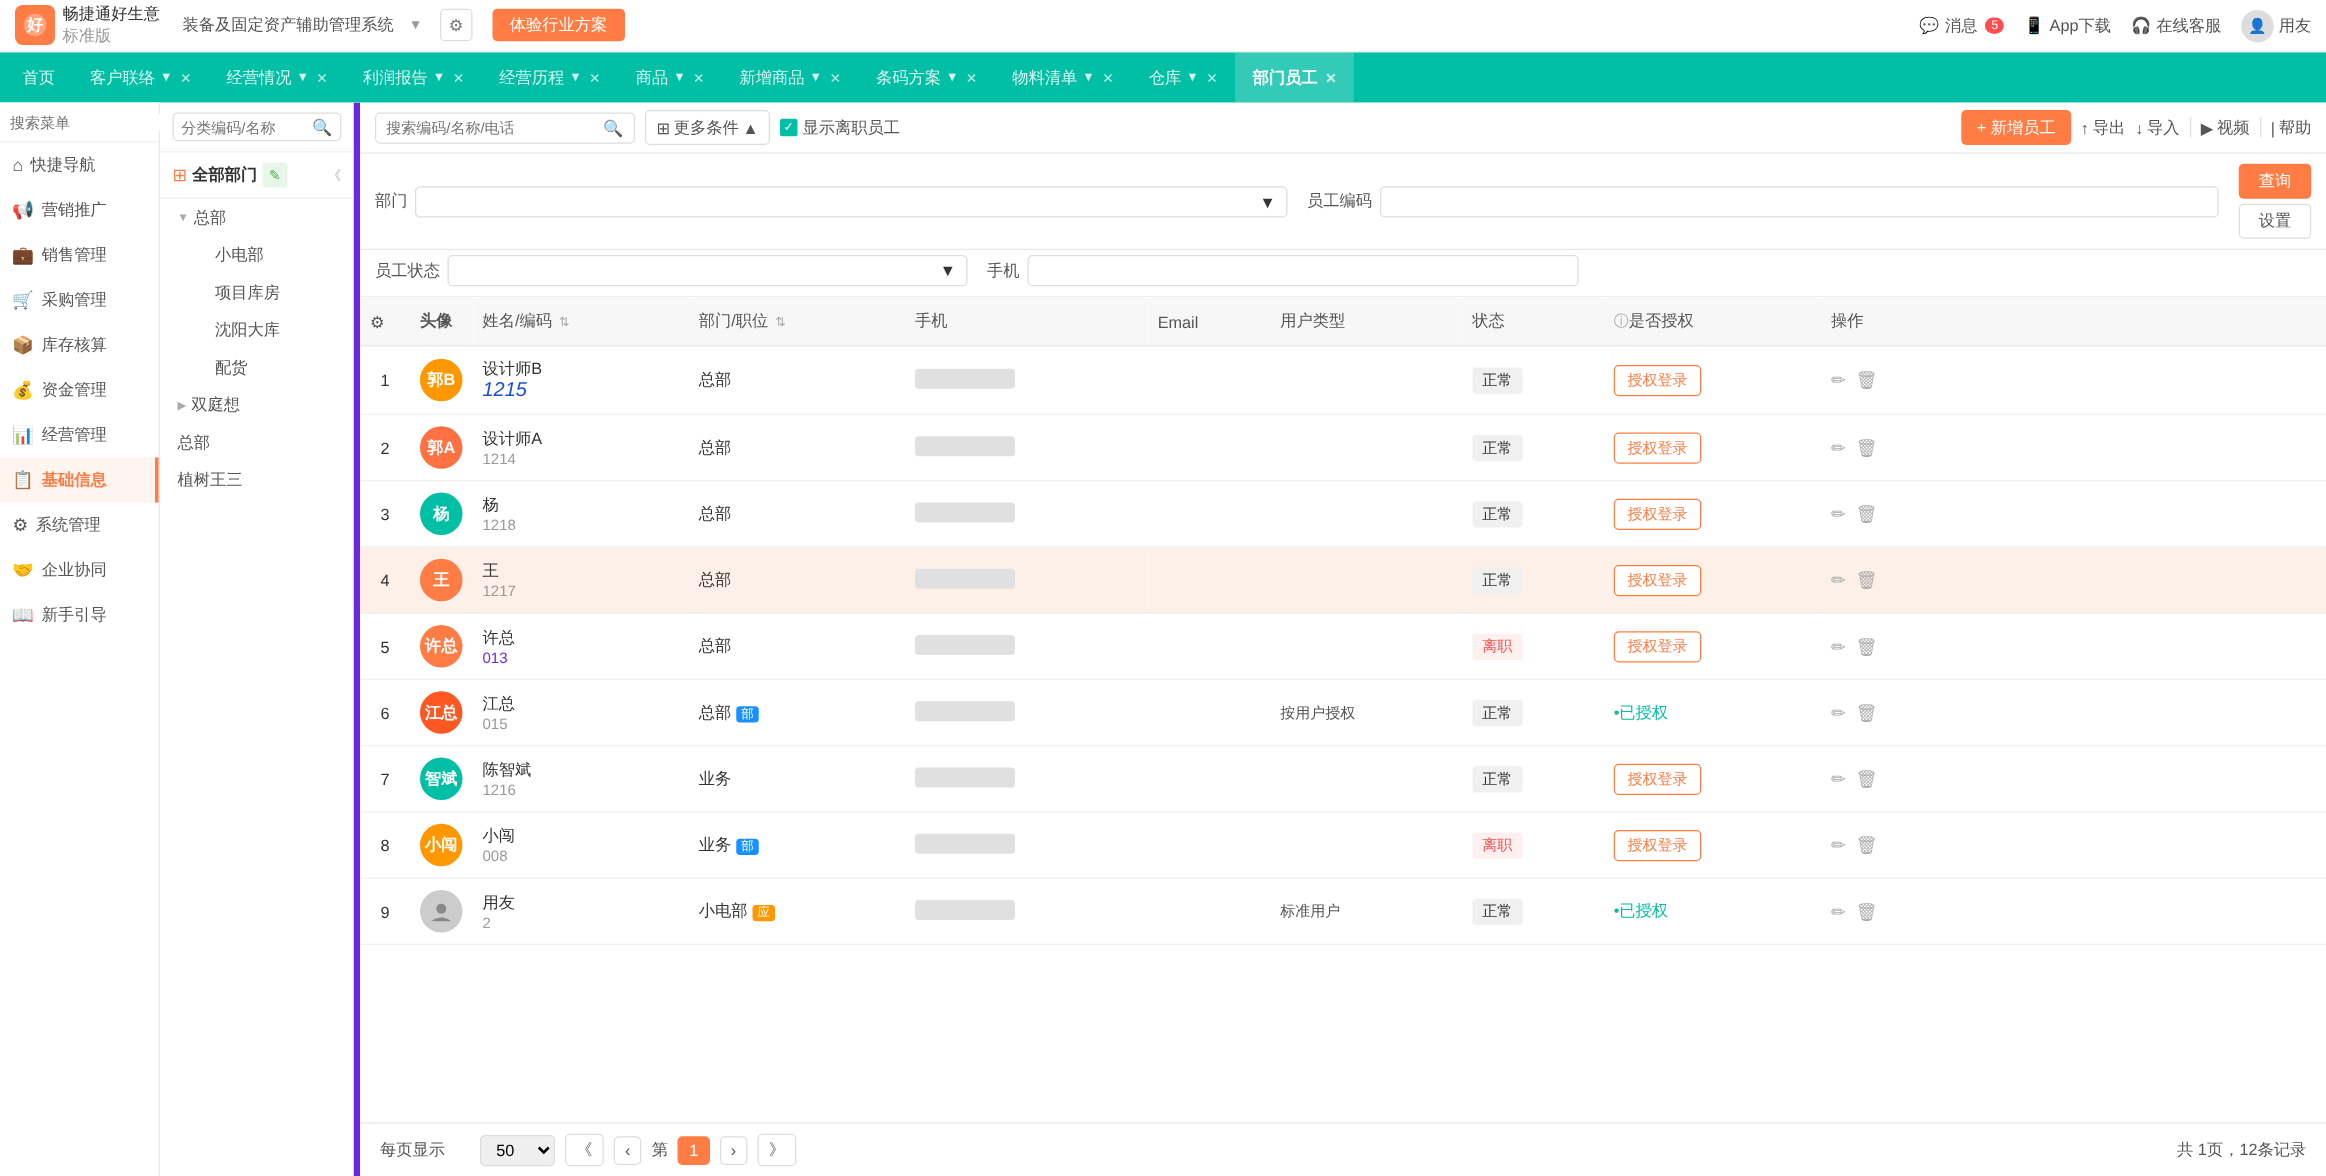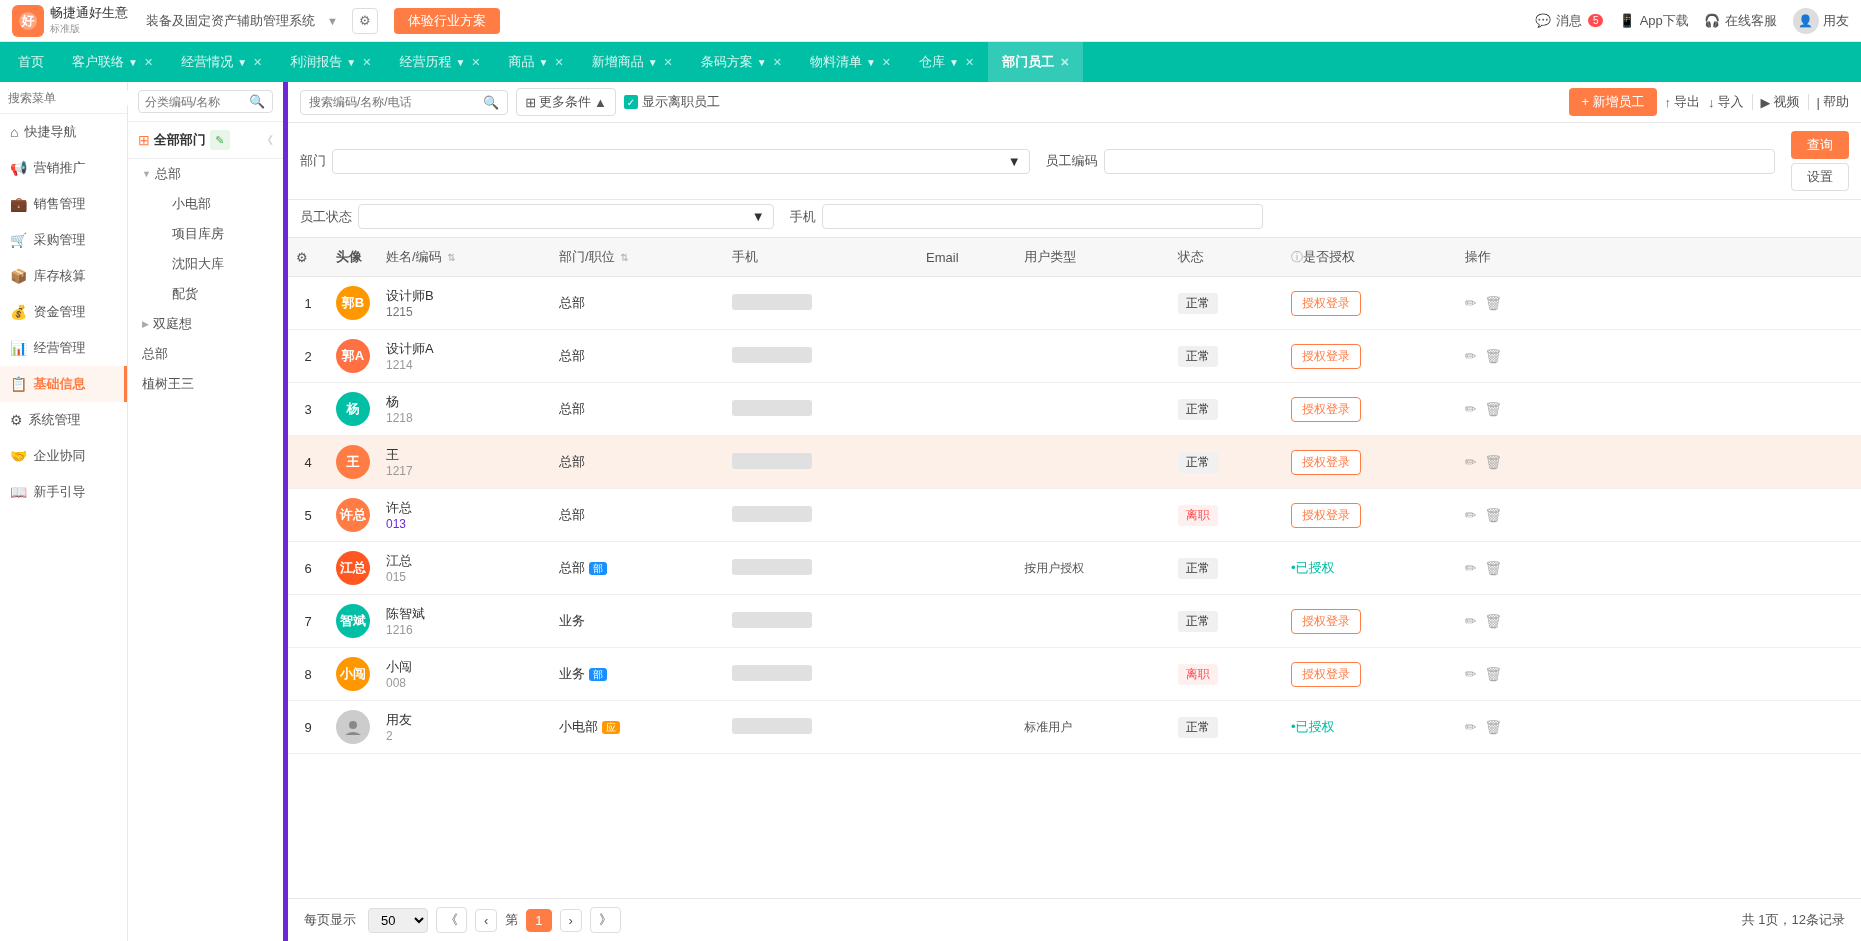--- a/index.html
+++ b/index.html
@@ -12,21 +12,21 @@
       border-bottom: 1px solid #e8e8e8;
       display: flex;
       align-items: center;
       padding: 0 12px;
       justify-content: space-between;
     }
     .top-bar-left { display: flex; align-items: center; gap: 8px; }
     .logo-area { display: flex; align-items: center; gap: 6px; }
     .logo-icon { width: 32px; height: 32px; background: #ff7d45; border-radius: 6px; display: flex; align-items: center; justify-content: center; color: white; font-size: 12px; font-weight: bold; }
     .logo-text { font-size: 13px; color: #333; line-height: 1.3; }
-    .logo-sub { font-size: 10px; color: #999; }
+    .logo-sub { font-size: 13px; color: #999; }
     .system-title { font-size: 13px; color: #555; margin-left: 10px; }
     .dropdown-arrow { color: #999; font-size: 11px; margin-left: 4px; }
     .gear-btn { width: 26px; height: 26px; border: 1px solid #ddd; border-radius: 4px; display: flex; align-items: center; justify-content: center; cursor: pointer; color: #777; margin-left: 6px; }
     .trial-btn { background: #ff7d45; color: white; border: none; border-radius: 4px; padding: 4px 14px; font-size: 13px; cursor: pointer; margin-left: 8px; }
     .top-bar-right { display: flex; align-items: center; gap: 16px; }
     .top-right-item { display: flex; align-items: center; gap: 4px; color: #555; font-size: 13px; cursor: pointer; }
     .badge { background: #ff4d4f; color: white; border-radius: 10px; font-size: 10px; padding: 1px 5px; margin-left: 2px; }
     .user-avatar { width: 26px; height: 26px; border-radius: 50%; background: #ddd; display: flex; align-items: center; justify-content: center; color: #888; font-size: 12px; }
 
     
@@ -182,21 +182,21 @@
     .table-footer {
       background: white;
       border-top: 1px solid #e8e8e8;
       padding: 8px 16px;
       display: flex;
       align-items: center;
       gap: 8px;
       font-size: 13px;
       color: #555;
     }
-    .per-page-label { margin-right: 4px; }
+    .per-page-label { margin-right: 20px; }
     .per-page-select { border: 1px solid #ddd; border-radius: 4px; padding: 3px 8px; font-size: 13px; cursor: pointer; }
     .page-btn { border: 1px solid #ddd; border-radius: 4px; padding: 3px 8px; background: white; cursor: pointer; color: #555; font-size: 13px; }
     .page-btn.current { background: #ff7d45; color: white; border-color: #ff7d45; }
     .total-info { margin-left: auto; color: #555; }
 
     
     ::-webkit-scrollbar { width: 6px; height: 6px; }
     ::-webkit-scrollbar-track { background: #f5f5f5; }
     ::-webkit-scrollbar-thumb { background: #ddd; border-radius: 3px; }
   </style>
@@ -491,21 +491,21 @@
               </tr>
             </thead>
             <tbody id="employee-tbody">
             <tr>
                   <td style="text-align: center;">1</td>
                   <td>
                     <div class="avatar-circle" style="background: rgb(255, 152, 0);">郭B</div>
                   </td>
                   <td>
                     <div>设计师B</div>
-                    <div style="color:#737373;font-size:12px;">1215</div>
+                    <div style="color:#1d4ed8;font-size:16px;font-style:italic;">1215</div>
                   </td>
                   <td>总部</td>
                   <td><span class="phone-blur"></span></td>
                   <td></td>
                   <td><span class="user-type-label"></span></td>
                   <td><span class="status-normal">正常</span></td>
                   <td><button class="auth-btn">授权登录</button></td>
                   <td>
                     <div class="action-icons">
     <span class="action-icon">✏</span>

